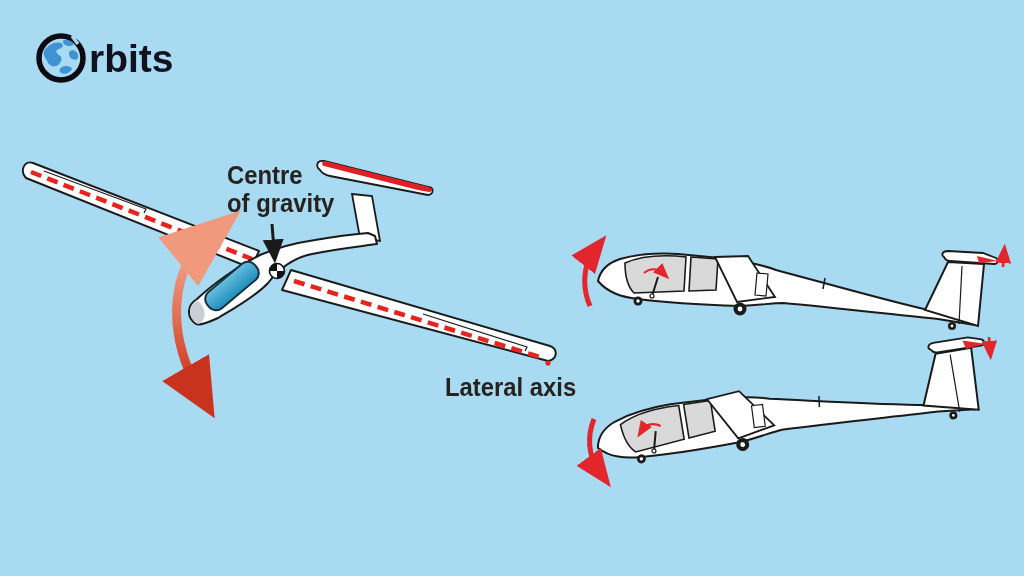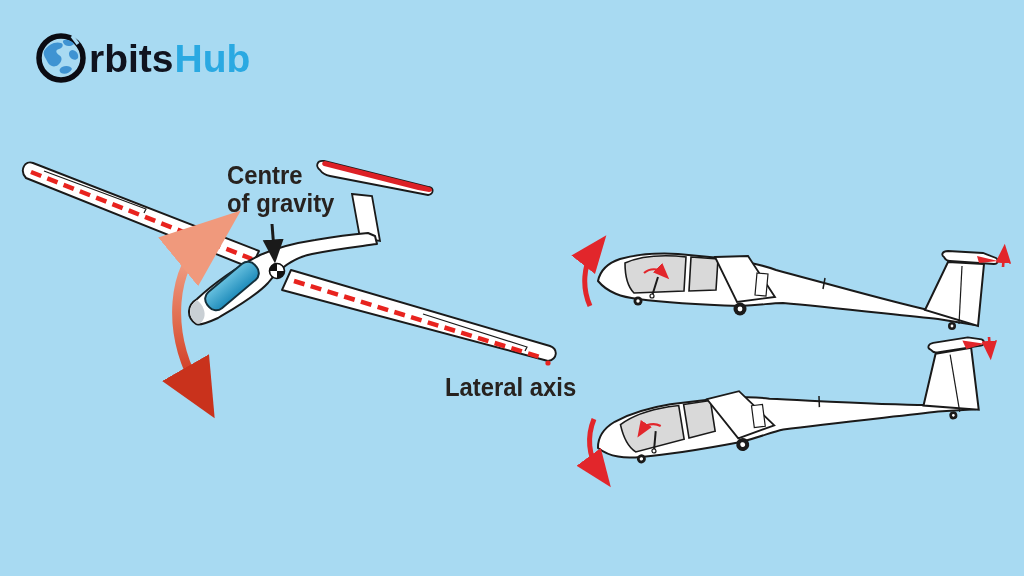--- a/index.html
+++ b/index.html
@@ -40,21 +40,20 @@
       <g fill="#3F93D2" stroke="none">
         <path d="M10,20 C14,13 22,10 27,12 C30,13 29,17 25,18 C21,19 22,22 25,24 C29,26 28,31 24,34 C20,37 15,35 13,30 C11,26 9,24 10,20 Z"></path>
         <path d="M30,9 C34,8 38,10 40,13 C38,15 34,16 31,14 C29,12 28,10 30,9 Z"></path>
         <path d="M38,19 C42,19 45,23 44,27 C42,30 38,29 36,26 C34,23 35,20 38,19 Z"></path>
         <path d="M28,36 C32,34 37,35 38,38 C36,42 31,44 27,42 C25,40 25,38 28,36 Z"></path>
       </g>
 
       <line x1="38" y1="5" x2="44" y2="13" stroke="#A8DAF2" stroke-width="3.5"></line>
     </svg>
     <span class="word dark">rbits</span>
-      <span class="word accent">Hub</span>
   </div>
 
   <svg class="diagram-svg" viewBox="0 0 1024 576">
     <defs>
       <marker id="mRed" orient="auto" markerWidth="9" markerHeight="8" refX="3.5" refY="3">
         <path d="M0,0 L7.5,3 L0,6 Z" fill="#E2262B"></path>
       </marker>
       <marker id="mBlack" orient="auto" markerWidth="9" markerHeight="9" refX="3.5" refY="3.5">
         <path d="M0,0 L8,3.5 L0,7 Z" fill="#1A1A1A"></path>
       </marker>

